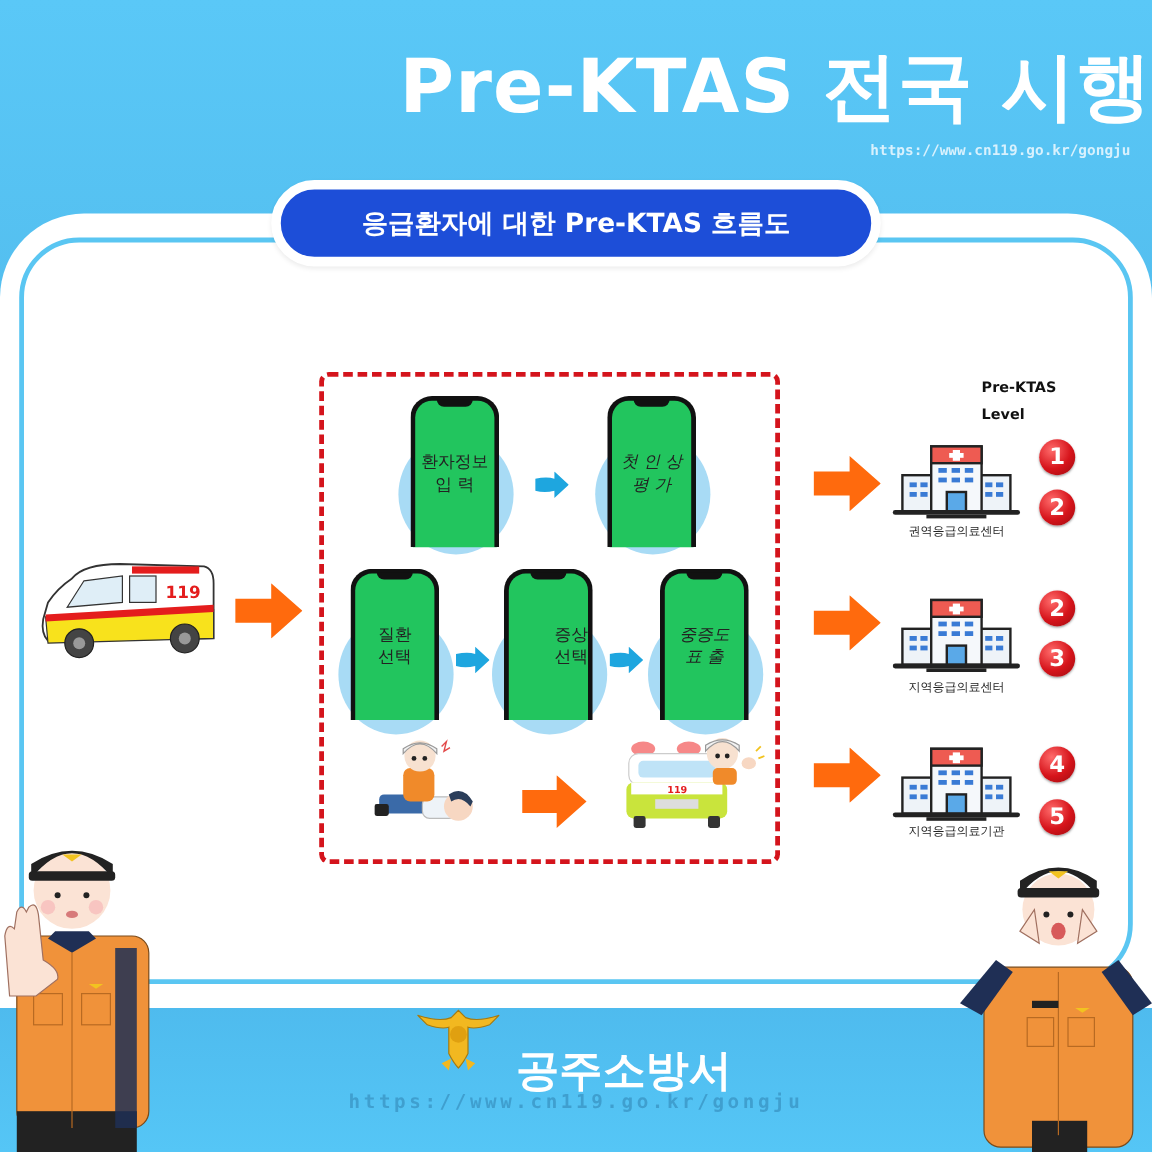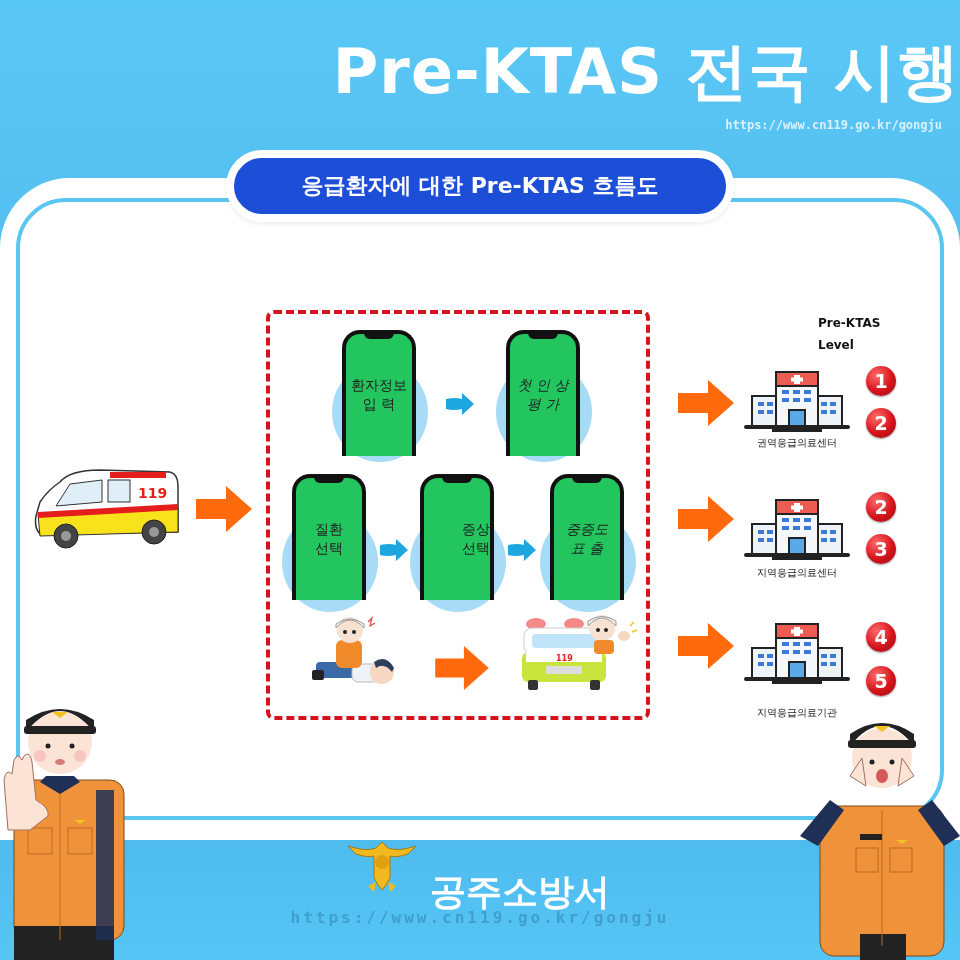--- a/index.html
+++ b/index.html
@@ -289,21 +289,21 @@
       <rect x="51" y="22" width="7" height="4"></rect>
       <rect x="62" y="22" width="7" height="4"></rect>
   <rect x="40" y="30" width="7" height="4"></rect>
       <rect x="51" y="30" width="7" height="4"></rect>
       <rect x="62" y="30" width="7" height="4"></rect>
     </g>
   <rect x="47" y="42" width="16" height="16" fill="#5aa9e8" stroke="#222" stroke-width="2"></rect>
   <rect x="2" y="57" width="106" height="4" rx="2" fill="#222"></rect>
   <rect x="30" y="61" width="50" height="3" fill="#222"></rect>
 </svg>
-<div class="hospital-label" style="left:732px;top:686px;margin-top:20px;">지역응급의료기관</div>
+<div class="hospital-label" style="left:732px;top:686px;">지역응급의료기관</div>
 <div class="badge" style="left:866px;top:622px;">4</div>
 <div class="badge" style="left:866px;top:666px;">5</div>
 
 <svg class="illus" style="left:0px;top:690px;" width="140" height="270" viewBox="0 0 140 270">
   <rect x="14" y="90" width="110" height="160" rx="14" fill="#f0923a" stroke="#7a4a1a"></rect>
   <rect x="14" y="236" width="100" height="34" fill="#222"></rect>
   <path d="M40 92 L60 104 L80 92 L74 86 L46 86 Z" fill="#1f2f55"></path>
   <rect x="96" y="100" width="18" height="150" fill="#1f2f55" opacity="0.85"></rect>
   <line x1="60" y1="104" x2="60" y2="250" stroke="#b86a22"></line>
   <rect x="28" y="138" width="24" height="26" fill="none" stroke="#b86a22"></rect>

